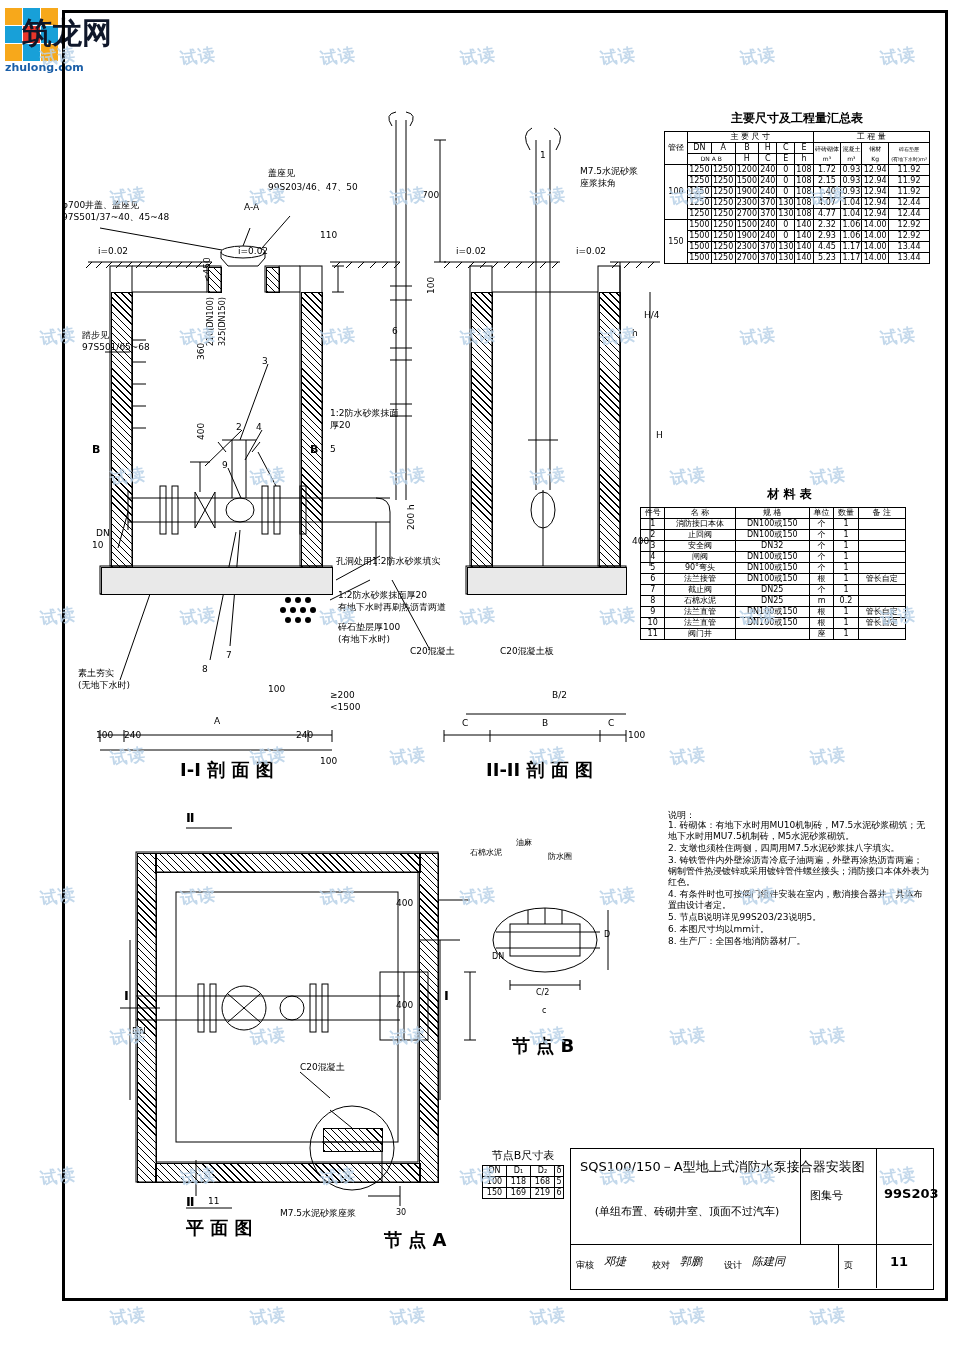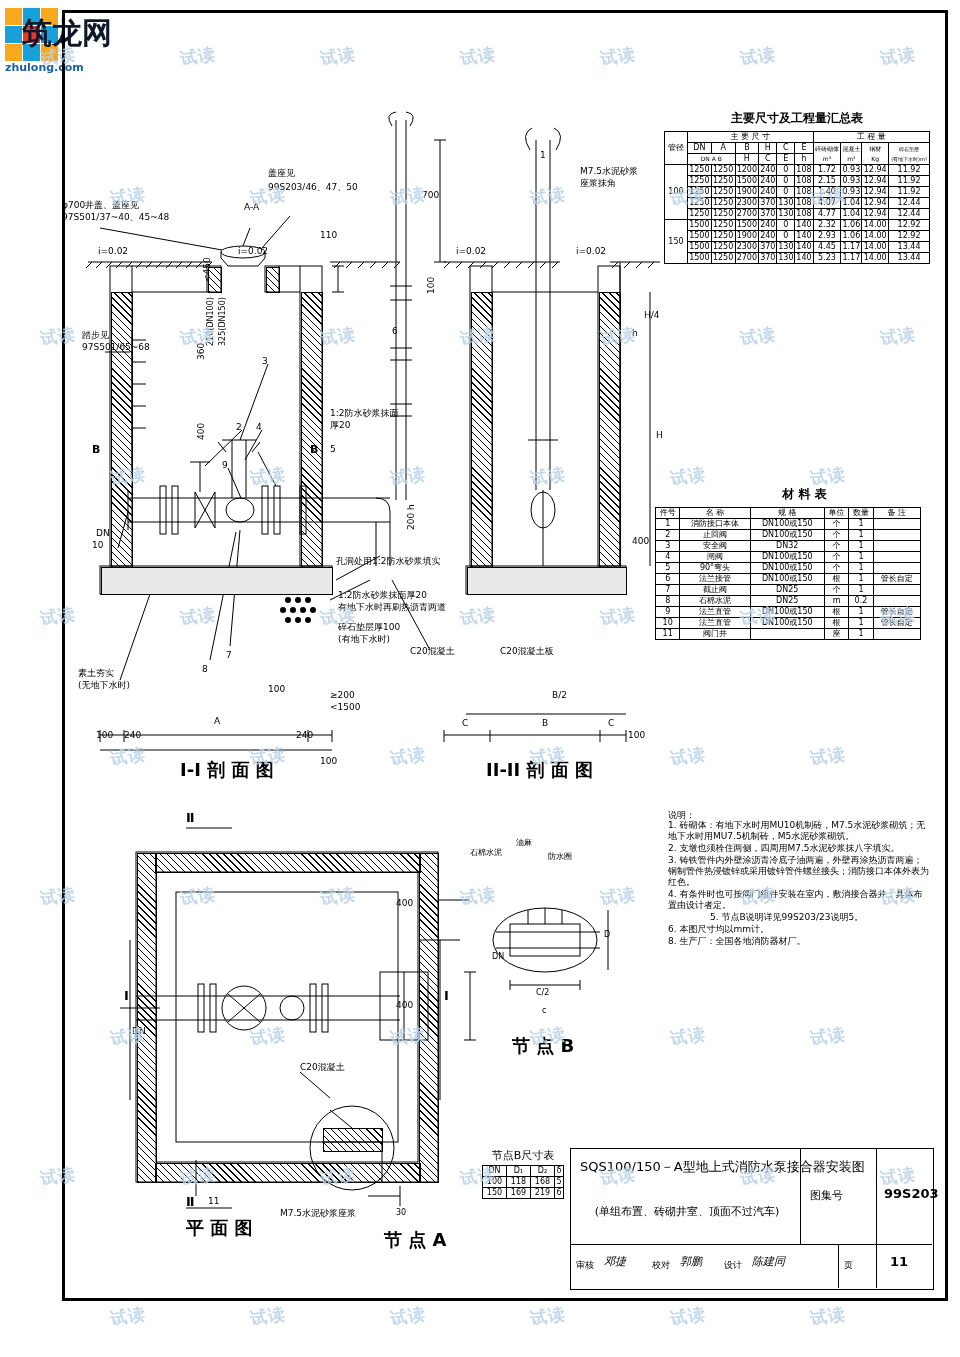--- a/index.html
+++ b/index.html
@@ -524,21 +524,21 @@
             <td>140</td>
             <td>5.23</td>
             <td>1.17</td>
             <td>14.00</td>
             <td>13.44</td>
           </tr>
         </tbody>
       </table>
   </div>
 
-  <div style="position:absolute;left:655px;top:486px;width:299px;">
+  <div style="position:absolute;left:640px;top:486px;width:299px;">
     <div class="tbl-title">材 料 表</div>
     <table id="mat-table" style="width:266px;margin-top:4px;">
         <tbody>
           <tr>
             <th>件号</th>
             <th>名 称</th>
             <th>规 格</th>
             <th>单位</th>
             <th>数量</th>
             <th>备 注</th>
@@ -635,21 +635,21 @@
       </table>
   </div>
 
   <div style="position:absolute;left:668px;top:810px;width:262px;">
     <div class="t9" style="position:relative;font-size:9px;">说明：</div>
     <div id="notes-list" style="font-size:9px;line-height:11px;">
         <div style="margin-bottom:1px;">1. 砖砌体：有地下水时用MU10机制砖，M7.5水泥砂浆砌筑；无地下水时用MU7.5机制砖，M5水泥砂浆砌筑。</div>
         <div style="margin-bottom:1px;">2. 支墩也须栓住两侧，四周用M7.5水泥砂浆抹八字填实。</div>
         <div style="margin-bottom:1px;">3. 铸铁管件内外壁涂沥青冷底子油两遍，外壁再涂热沥青两遍；钢制管件热浸镀锌或采用镀锌管件螺丝接头；消防接口本体外表为红色。</div>
         <div style="margin-bottom:1px;">4. 有条件时也可按阀门组件安装在室内，敷消接合器井，具体布置由设计者定。</div>
-        <div style="margin-bottom:1px;margin-left:42px;">5. 节点B说明详见99S203/23说明5。</div>
+        <div style="margin-bottom:1px;">5. 节点B说明详见99S203/23说明5。</div>
         <div style="margin-bottom:1px;">6. 本图尺寸均以mm计。</div>
         <div style="margin-bottom:1px;">8. 生产厂：全国各地消防器材厂。</div>
       </div>
   </div>
 
   <div style="position:absolute;left:482px;top:1148px;width:82px;">
     <div style="font-size:11px;text-align:center;margin-bottom:2px;">节点B尺寸表</div>
     <table id="nodeb-table" style="width:82px;">
         <tbody>
           <tr>

